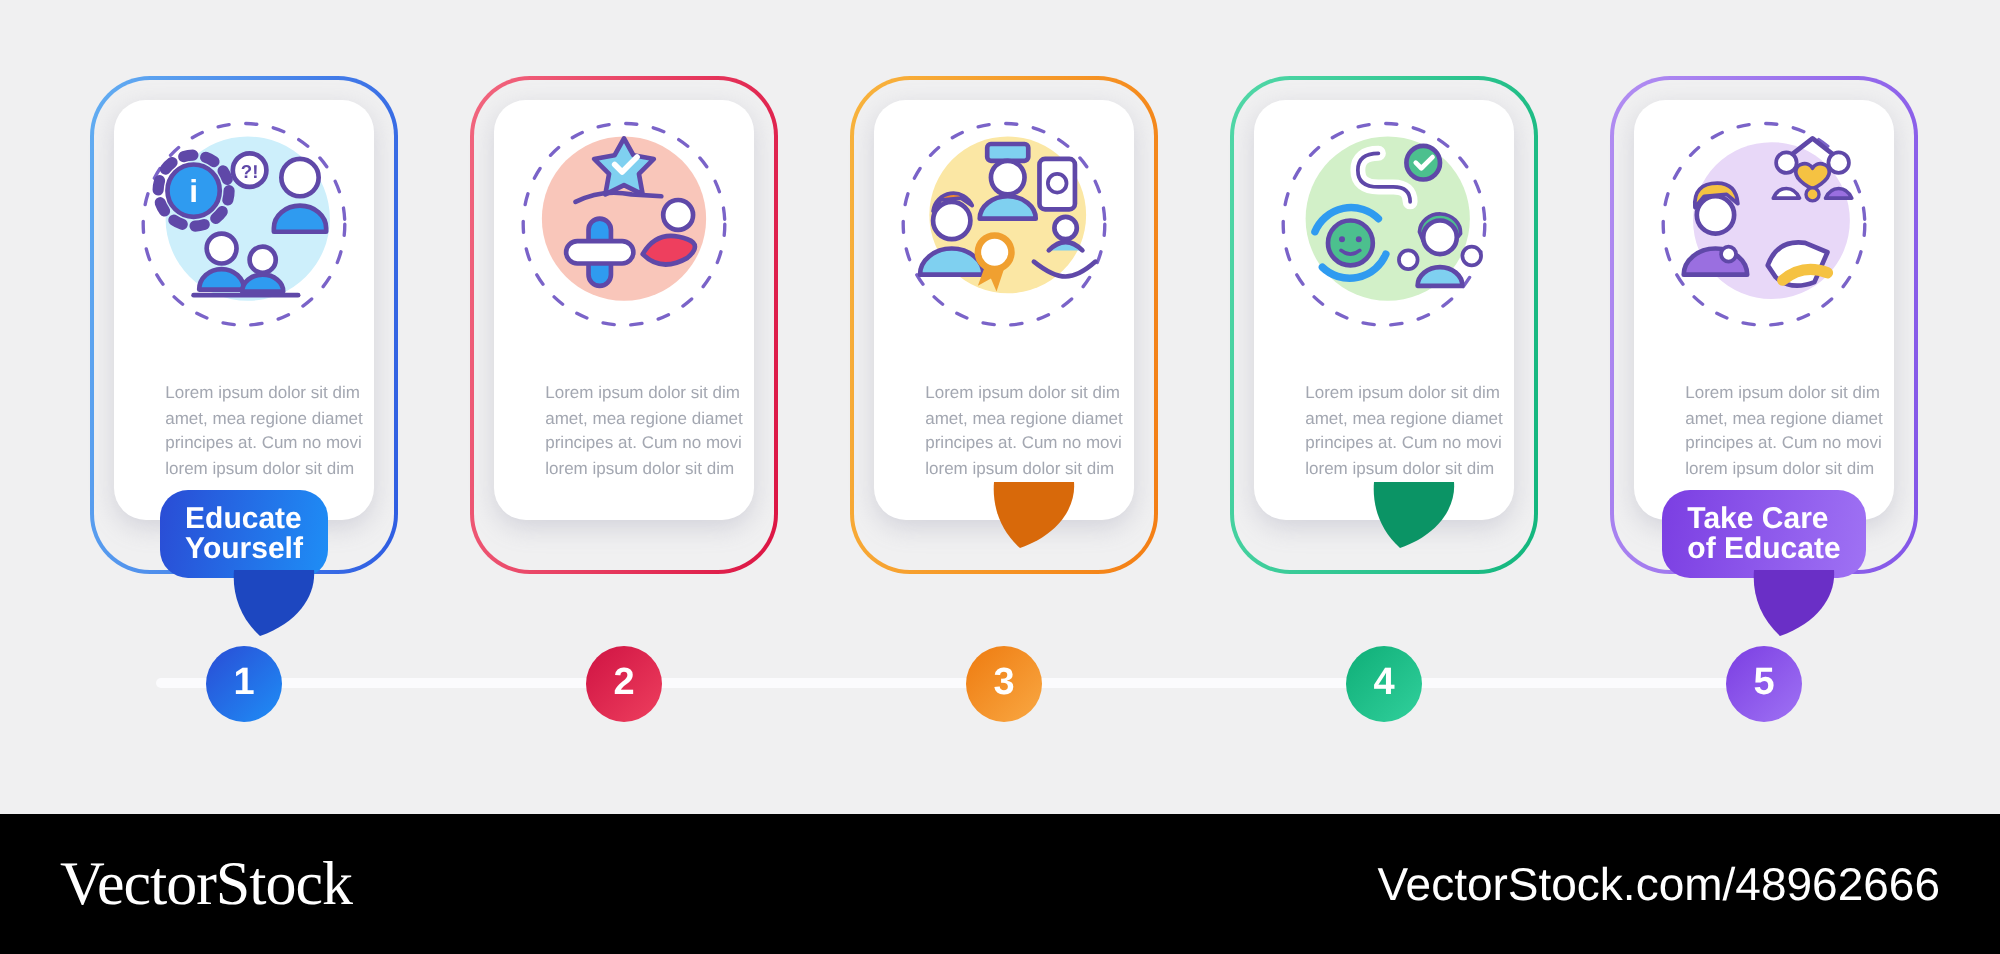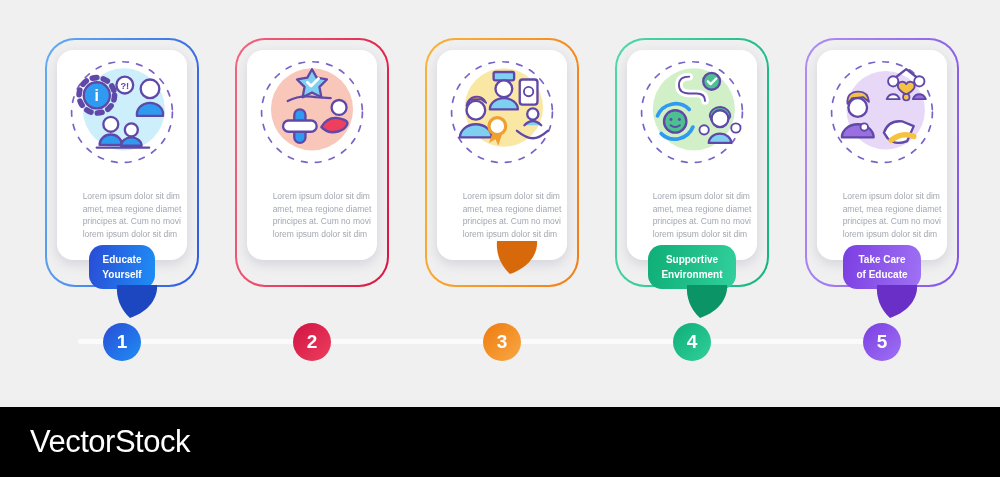--- a/index.html
+++ b/index.html
@@ -15,33 +15,33 @@
   .frame-inner{position:absolute;left:2px;top:2px;right:2px;bottom:2px;border-radius:28px;background:#f0f0f1;}
   .panel{position:absolute;left:12px;top:12px;width:130px;height:210px;background:#ffffff;
          border-radius:16px;box-shadow:0 4px 12px rgba(135,135,160,.28);
          display:flex;flex-direction:column;align-items:center;z-index:2;}
   .vignette{width:112px;height:112px;margin-top:8px;flex:none;}
   .desc{margin-top:20px;font-size:8.5px;line-height:12.5px;color:#a3a7b1;
         white-space:pre-line;margin-left:20px;}
   .label-wrap{position:absolute;top:207px;left:50%;transform:translateX(-50%);
               width:220px;display:flex;flex-direction:column;align-items:center;z-index:3;}
   .ribbon{background:linear-gradient(100deg,var(--ribbon-from),var(--ribbon-to));
-          color:#fff;font-weight:bold;font-size:10px;line-height:15px;text-align:center;
+          color:#fff;font-weight:bold;font-size:15px;line-height:15px;
           padding:7px 13px;border-radius:14px;white-space:pre-line;}
   .tail{margin-top:-4px;transform:translateX(14px);}
   .tail path{fill:var(--tail);}
   .num{position:absolute;top:285px;left:50%;transform:translateX(-50%);
        width:38px;height:38px;border-radius:50%;z-index:2;
        background:linear-gradient(135deg,var(--ribbon-from),var(--ribbon-to));
        color:#fff;font-weight:bold;font-size:19px;
        display:flex;align-items:center;justify-content:center;}
   .footer{position:absolute;left:0;bottom:0;width:1000px;height:70px;background:#000;
           display:flex;align-items:center;justify-content:space-between;
           padding:0 30px;box-sizing:border-box;z-index:5;}
-  .logo{color:#fff;font-size:31px;letter-spacing:-.5px;}
+  .logo{color:#fff;font-size:31px;letter-spacing:-.5px;font-family:Liberation Serif, serif;}
   .watermark{color:#fff;font-size:23px;}
   svg text{font-family:"Liberation Sans",sans-serif;}
 </style>
 </head>
 <body style="background: rgb(240, 240, 241);">
 
 <div class="stage">
   <div class="timeline"></div>
 
   <div class="card s0" style="--border-from: #63aef2; --border-to: #2e5ce2; --ribbon-from: #2a4cd5; --ribbon-to: #1e8ef6; --tail: #1d47c0; --tint: #cdeffb;">
@@ -170,22 +170,20 @@
         <circle cx="37.5" cy="66" r="1.6" fill="#5f48a8"></circle>
           <circle cx="46.5" cy="66" r="1.6" fill="#5f48a8"></circle>
         <path d="M37 72q5 4 10 0" fill="none" stroke="#5f48a8" stroke-width="2" stroke-linecap="round"></path>
       </svg>
       <div class="desc">Lorem ipsum dolor sit dim
 amet, mea regione diamet
 principes at. Cum no movi
 lorem ipsum dolor sit dim</div>
     </div>
     <div class="label-wrap">
-      <div class="ribbon">Supportive
-Environment</div>
       <svg class="tail" width="46" height="34" viewBox="0 0 46 34">
           <path d="M4 0H44C45 12 37 26 17 33 7 24 3 12 4 0Z"></path>
         </svg>
     </div>
     <div class="num">4</div>
   </div>
 
   <div class="card s4" style="--border-from: #b28ef2; --border-to: #8355e8; --ribbon-from: #7b3ee2; --ribbon-to: #9f72f4; --tail: #6a2fc6; --tint: #e8d8f8;">
     <div class="frame">
         <div class="frame-inner"></div>
@@ -221,13 +219,14 @@
       <svg class="tail" width="46" height="34" viewBox="0 0 46 34">
           <path d="M4 0H44C45 12 37 26 17 33 7 24 3 12 4 0Z"></path>
         </svg>
     </div>
     <div class="num">5</div>
   </div>
 </div>
 
 <div class="footer" style="background: rgb(0, 0, 0);">
   <div class="logo">VectorStock</div>
+  <div class="watermark">VectorStock.com/48962666</div>
 </div>
 
 </body></html>

